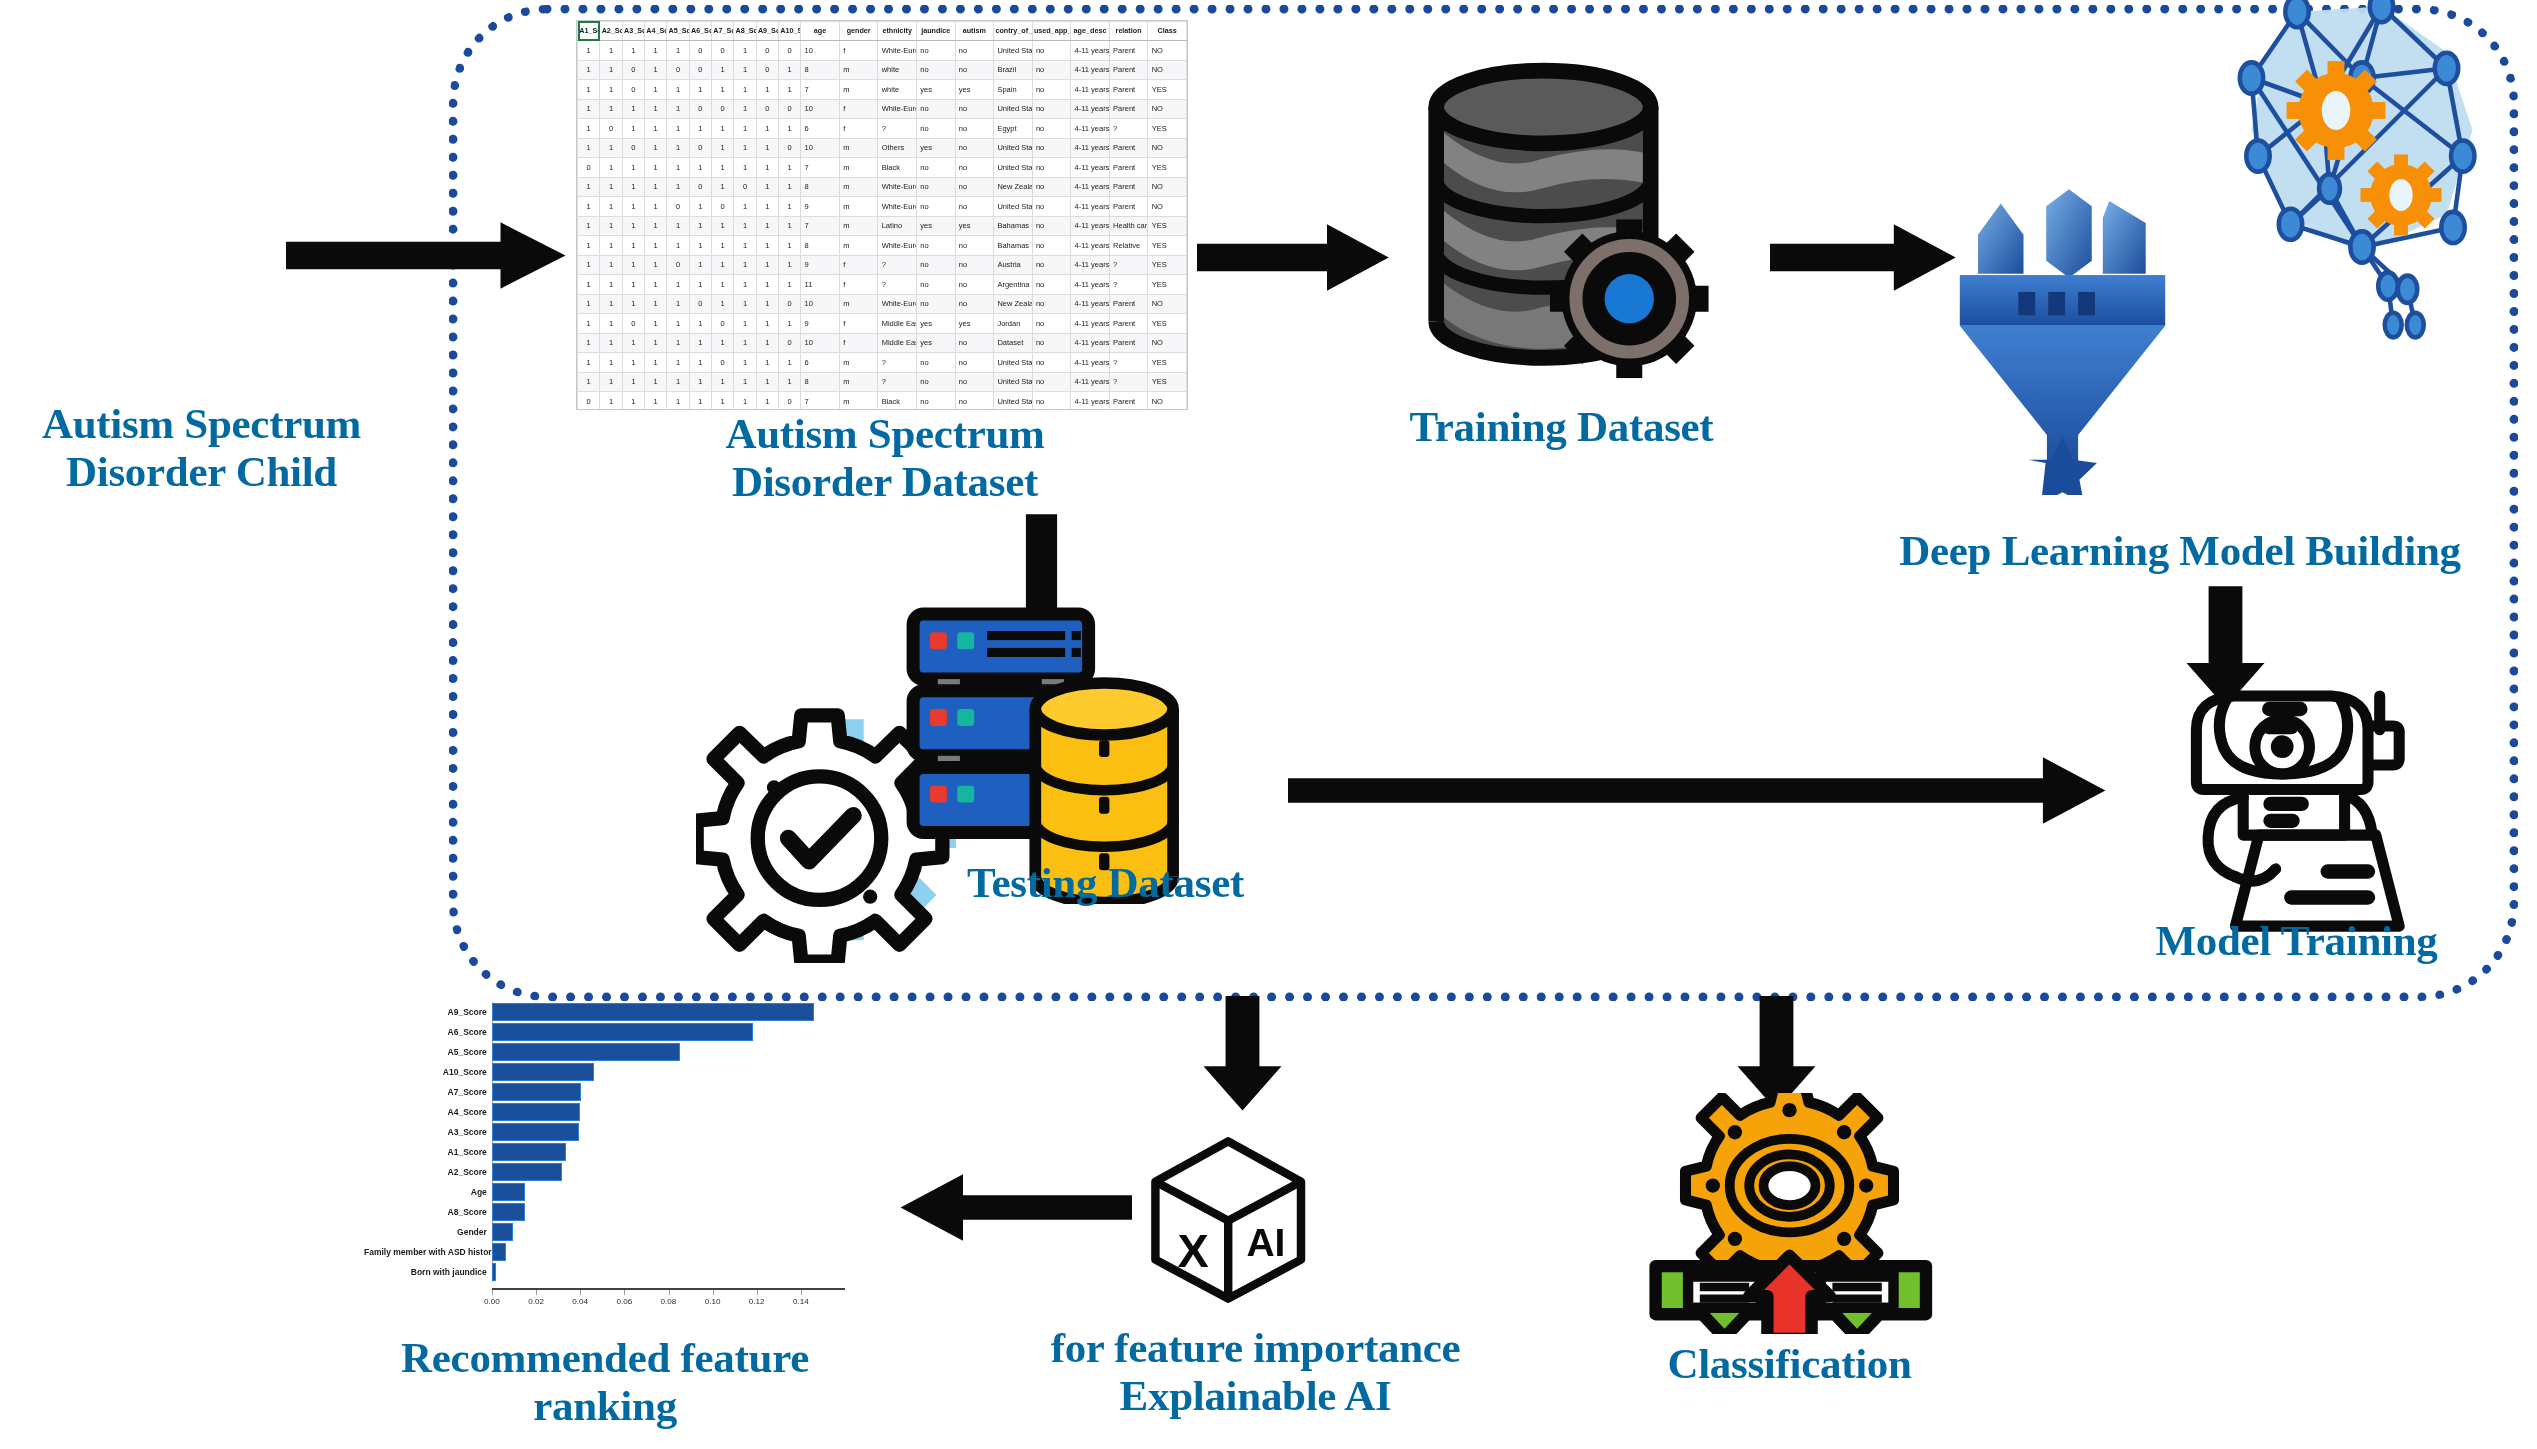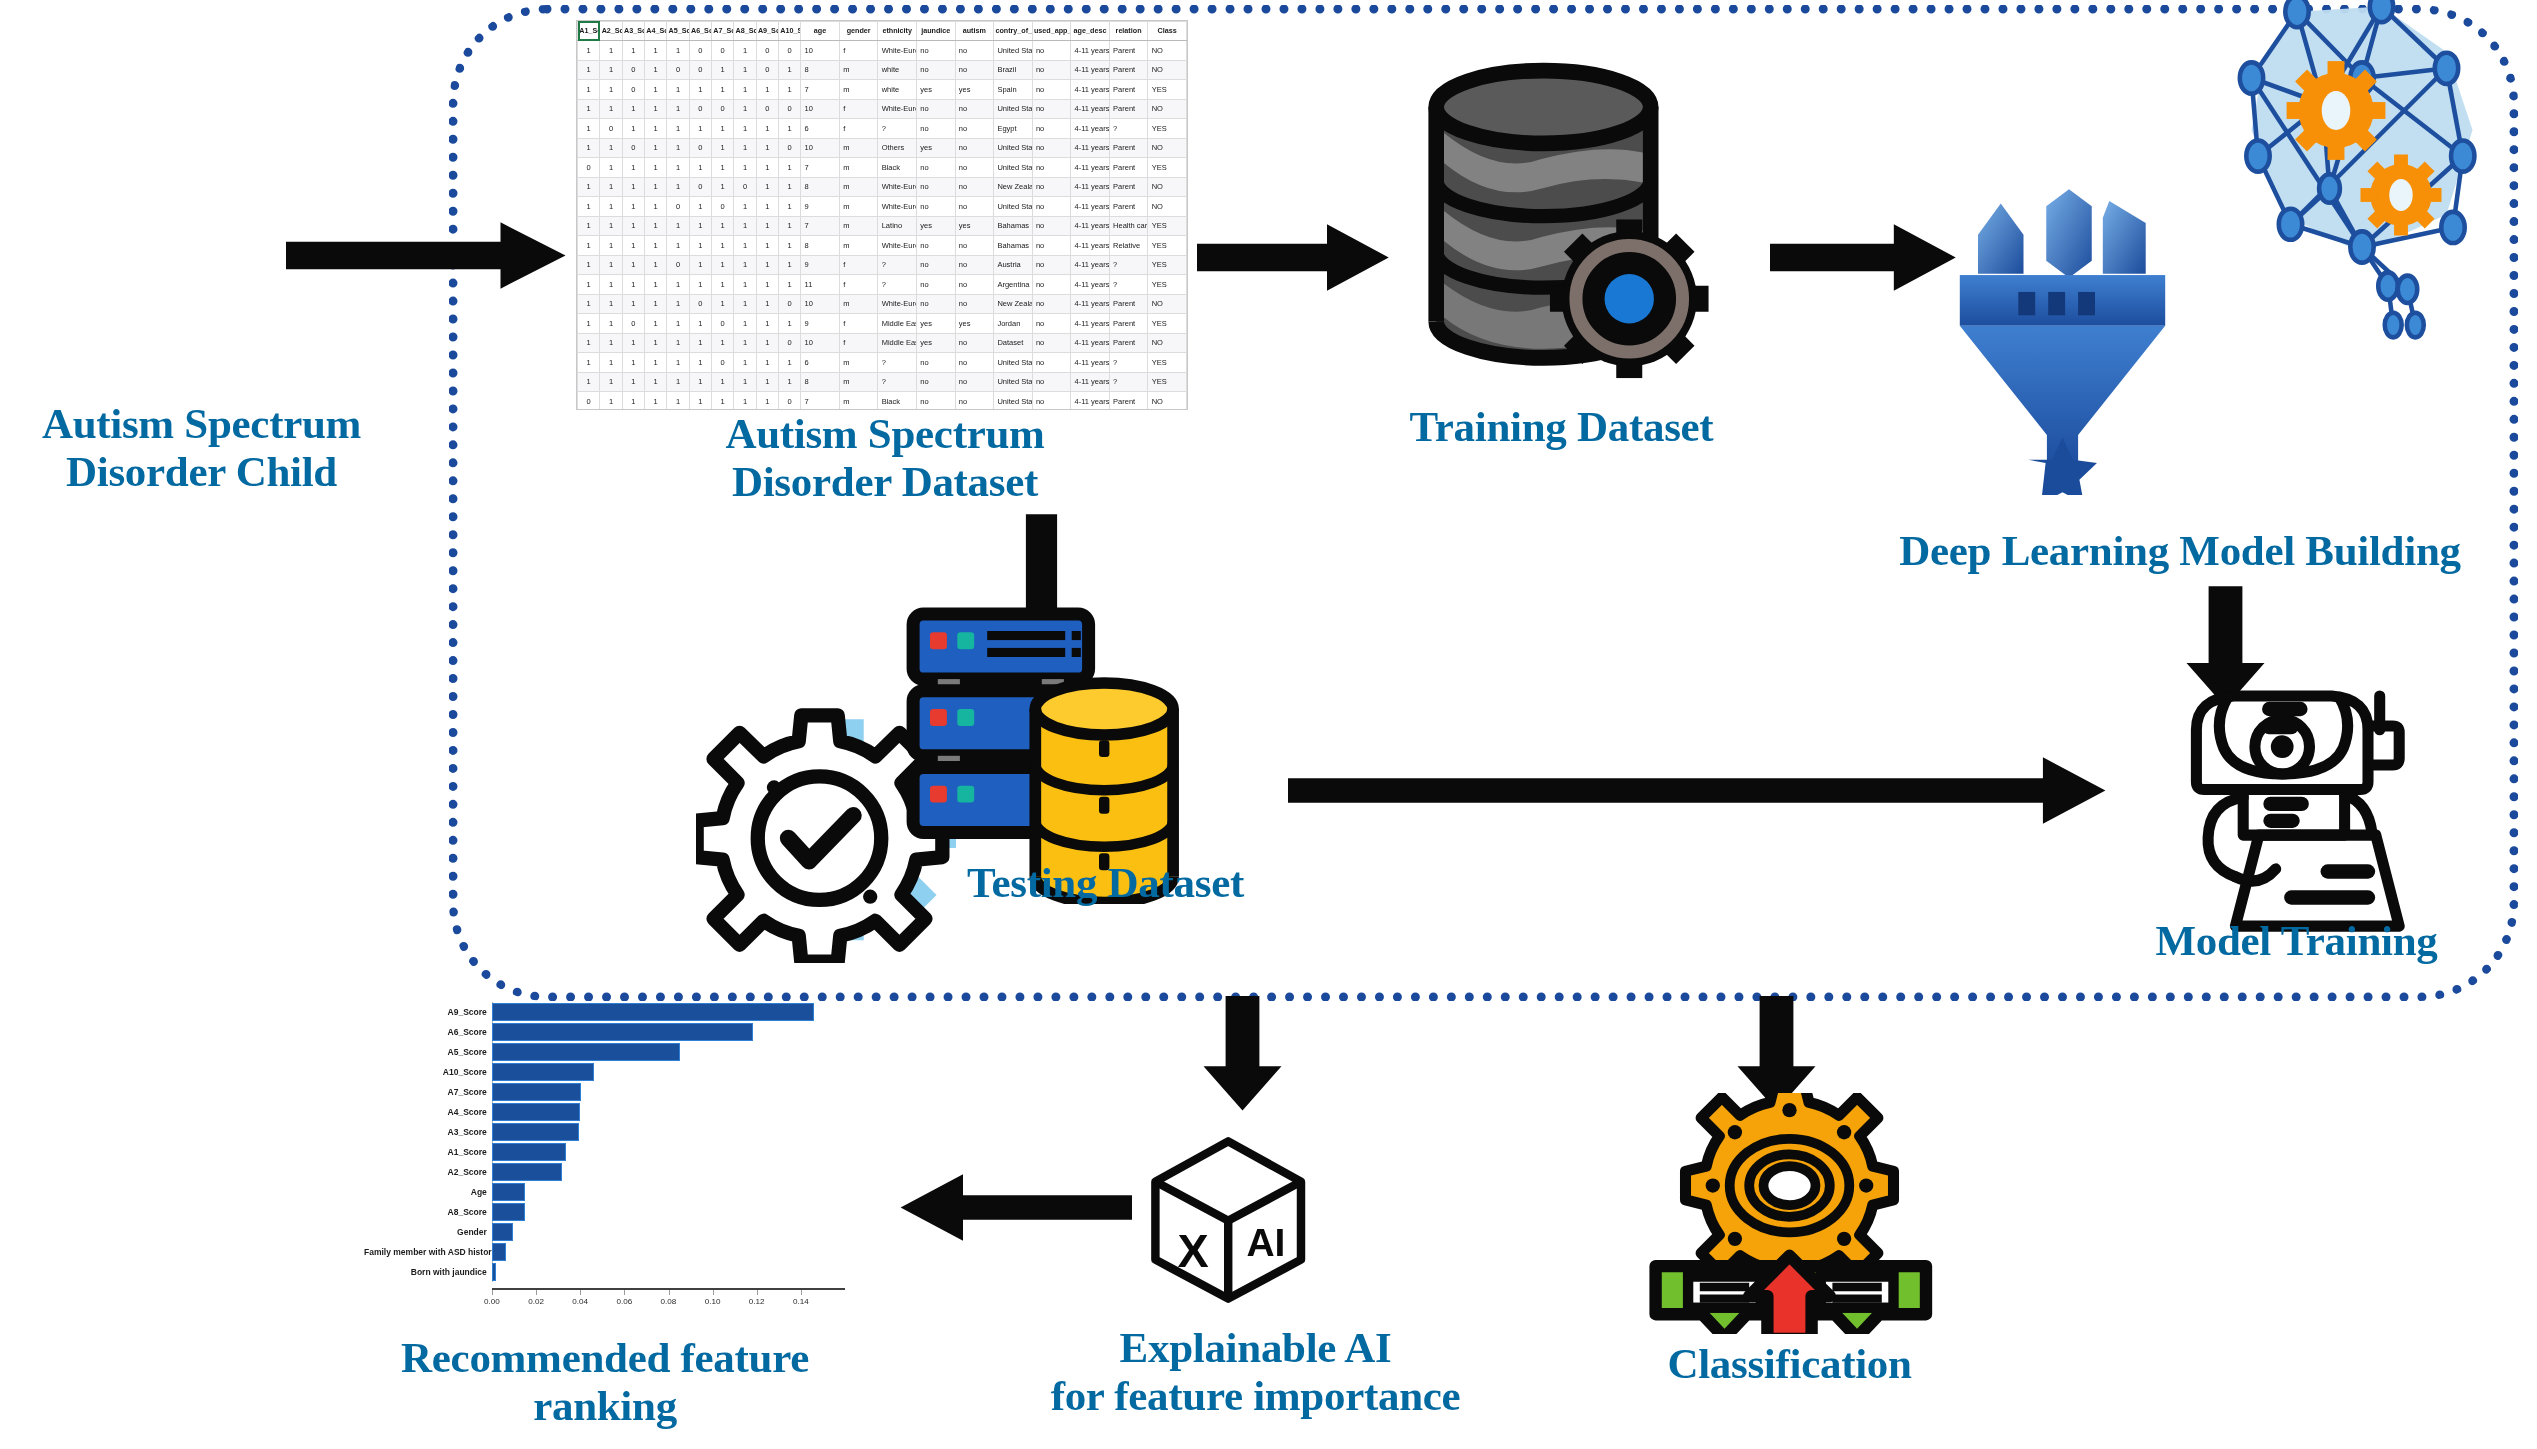--- a/index.html
+++ b/index.html
@@ -962,22 +962,22 @@
     <g fill="none" stroke="#0a0a0a" stroke-width="13" stroke-linejoin="round">
       <path d="M128,14 L240,76 L240,196 L128,256 L16,196 L16,76 Z"></path>
       <path d="M16,76 L128,136 L240,76"></path>
       <path d="M128,136 L128,256"></path>
     </g>
     <text x="74" y="208" font-family="'Liberation Sans', sans-serif" font-size="72" font-weight="bold" fill="#0a0a0a" text-anchor="middle">X</text>
     <text x="186" y="190" font-family="'Liberation Sans', sans-serif" font-size="60" font-weight="bold" fill="#0a0a0a" text-anchor="middle">AI</text>
   </svg>
 
   <div class="abs caption cap-xl" style="left:956px; top:1324px; width:599px;">
+    <div>for feature importance</div>
     <div>Explainable AI</div>
-    <div>for feature importance</div>
   </div>
 
   <svg class="abs arrow-h" style="left:898px; top:1165px;" width="234" height="85" viewBox="0 0 360 130">
     <path d="M360,46 L100,46 L100,14 L4,65 L100,116 L100,84 L360,84 Z" fill="#0a0a0a"></path>
   </svg>
 
   <div class="abs" id="feature-chart">
     <div class="chart-rows">
         <div class="chart-row">
           <div class="tick-label">A9_Score</div>

